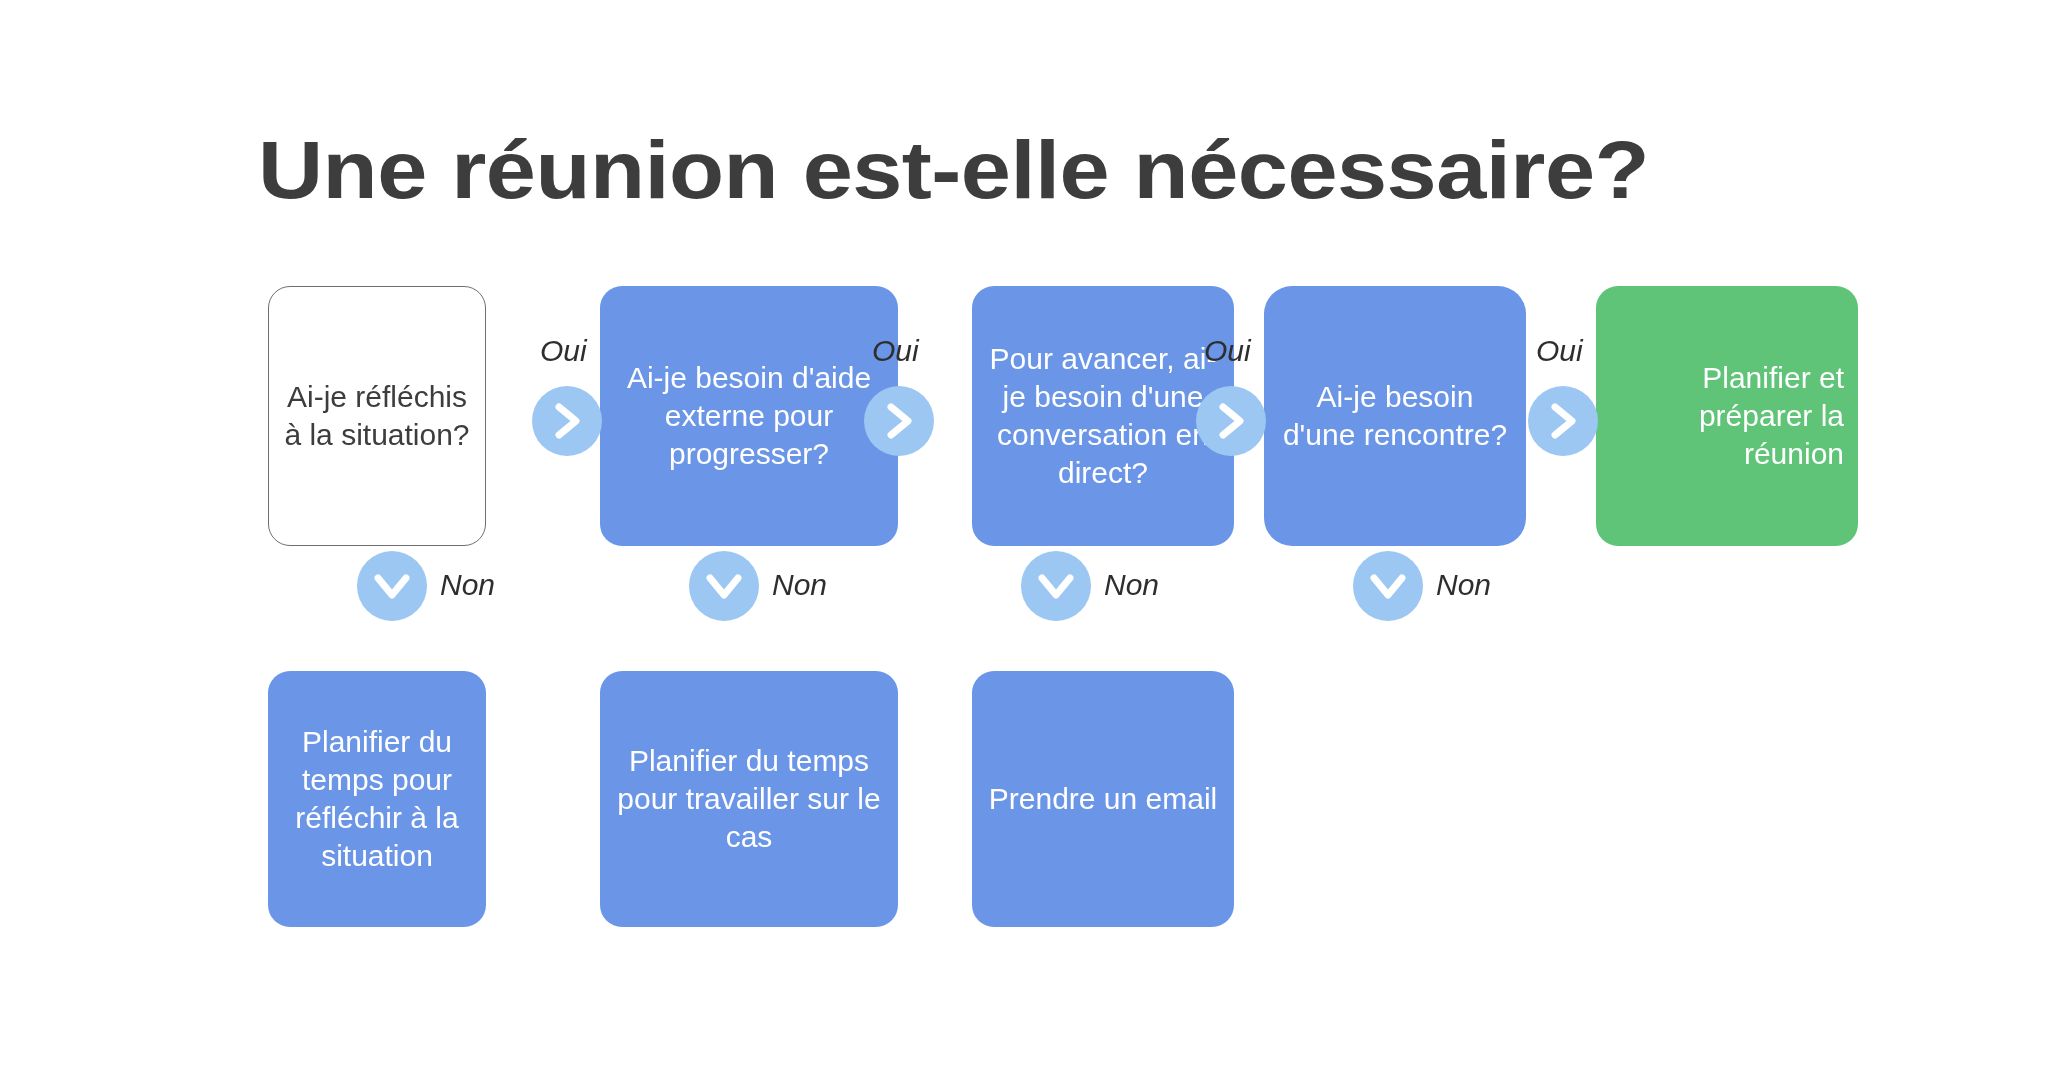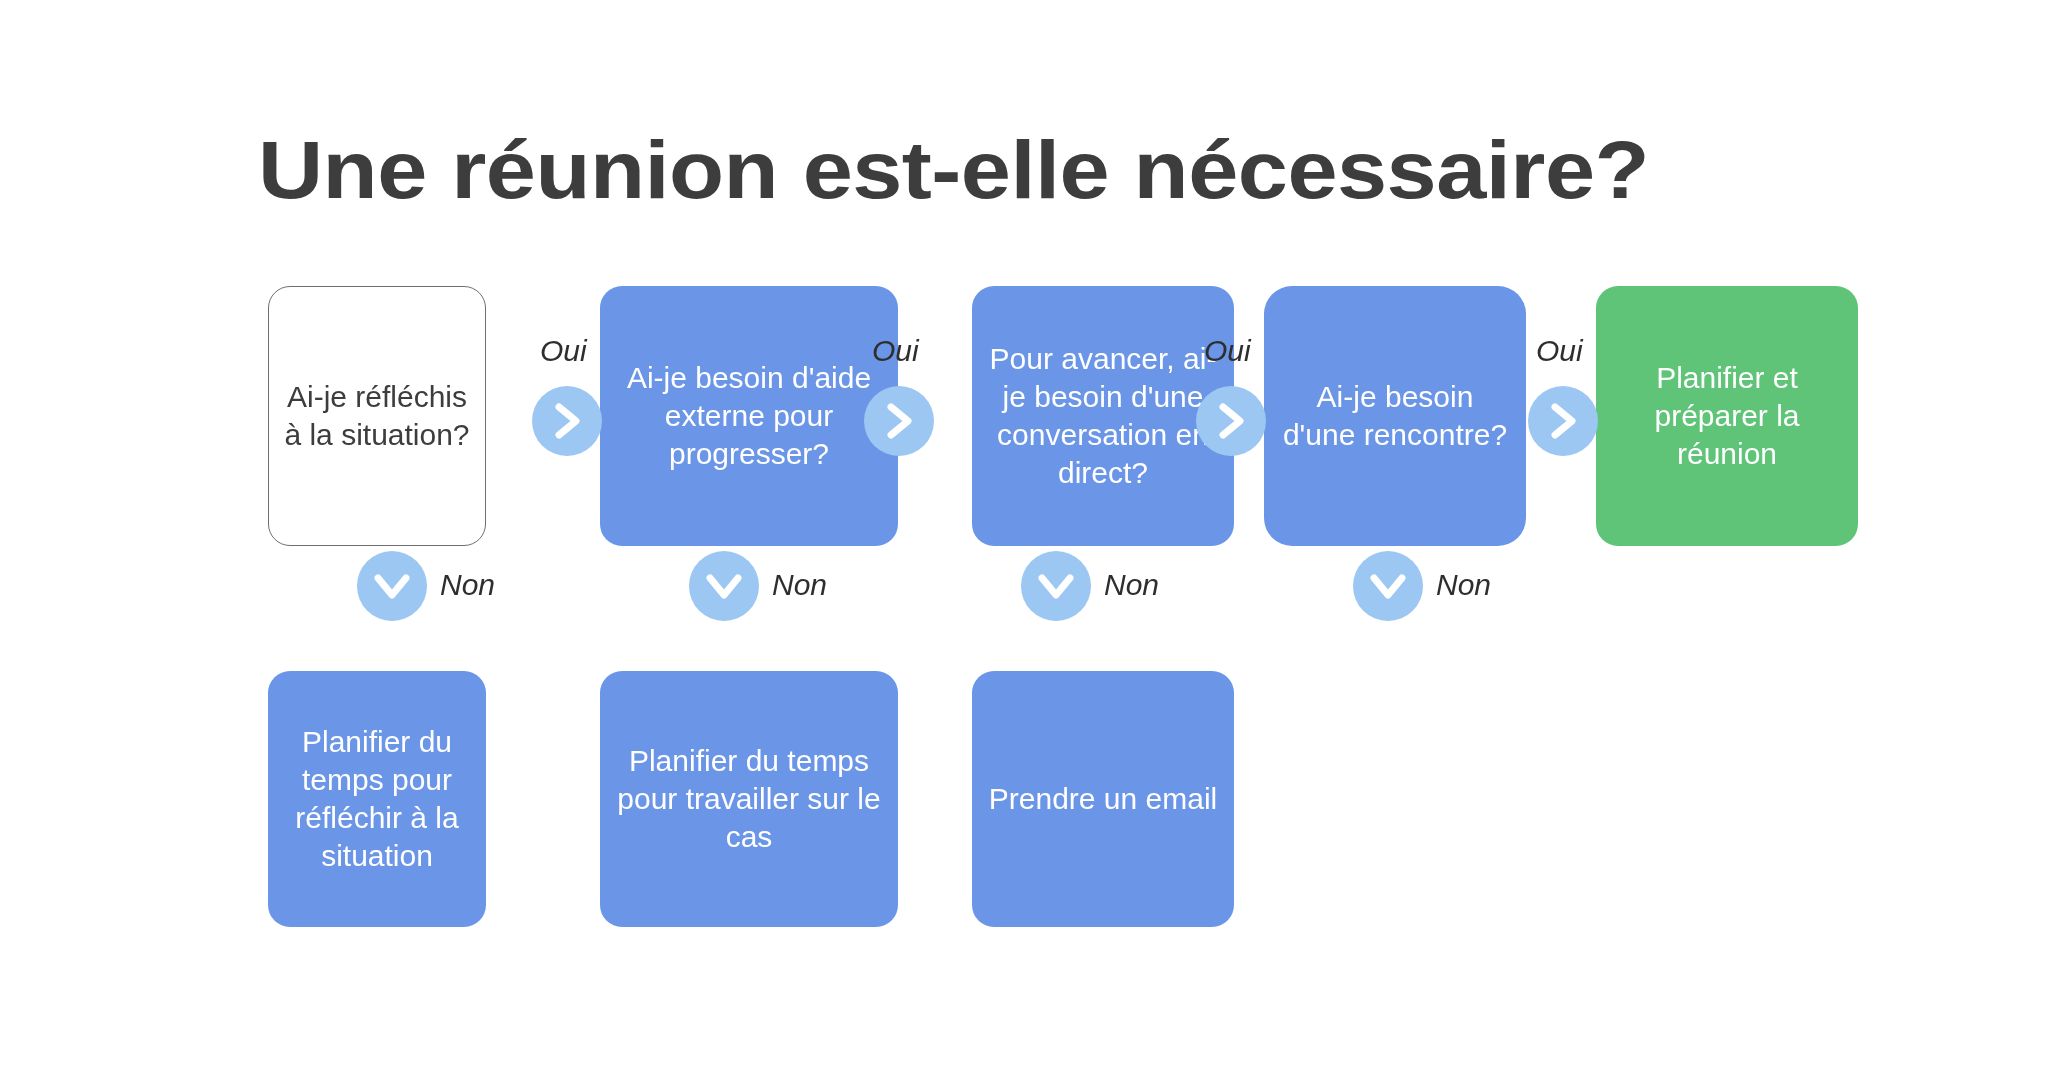--- a/index.html
+++ b/index.html
@@ -48,21 +48,21 @@
     text-align: center;
     box-sizing: border-box;
     padding: 6px 14px;
     font-size: 30px;
     line-height: 38px;
     color: #ffffff;
   }
   .node .node-text { display: block; width: 100%; }
 
   .node-blue  { background: #6b95e6; }
-  .node-green { background: #5fc378; }
+  .node-green { background: #5fc378; text-align: right; }
   .node-white {
     background: #ffffff;
     border: 1.5px solid #6f6f6f;
     color: #3d3d3d;
   }
 
   
   .row-top    { top: 286px; height: 260px; }
   .row-bottom { top: 624px; height: 256px; margin-top: 47px; }
 

